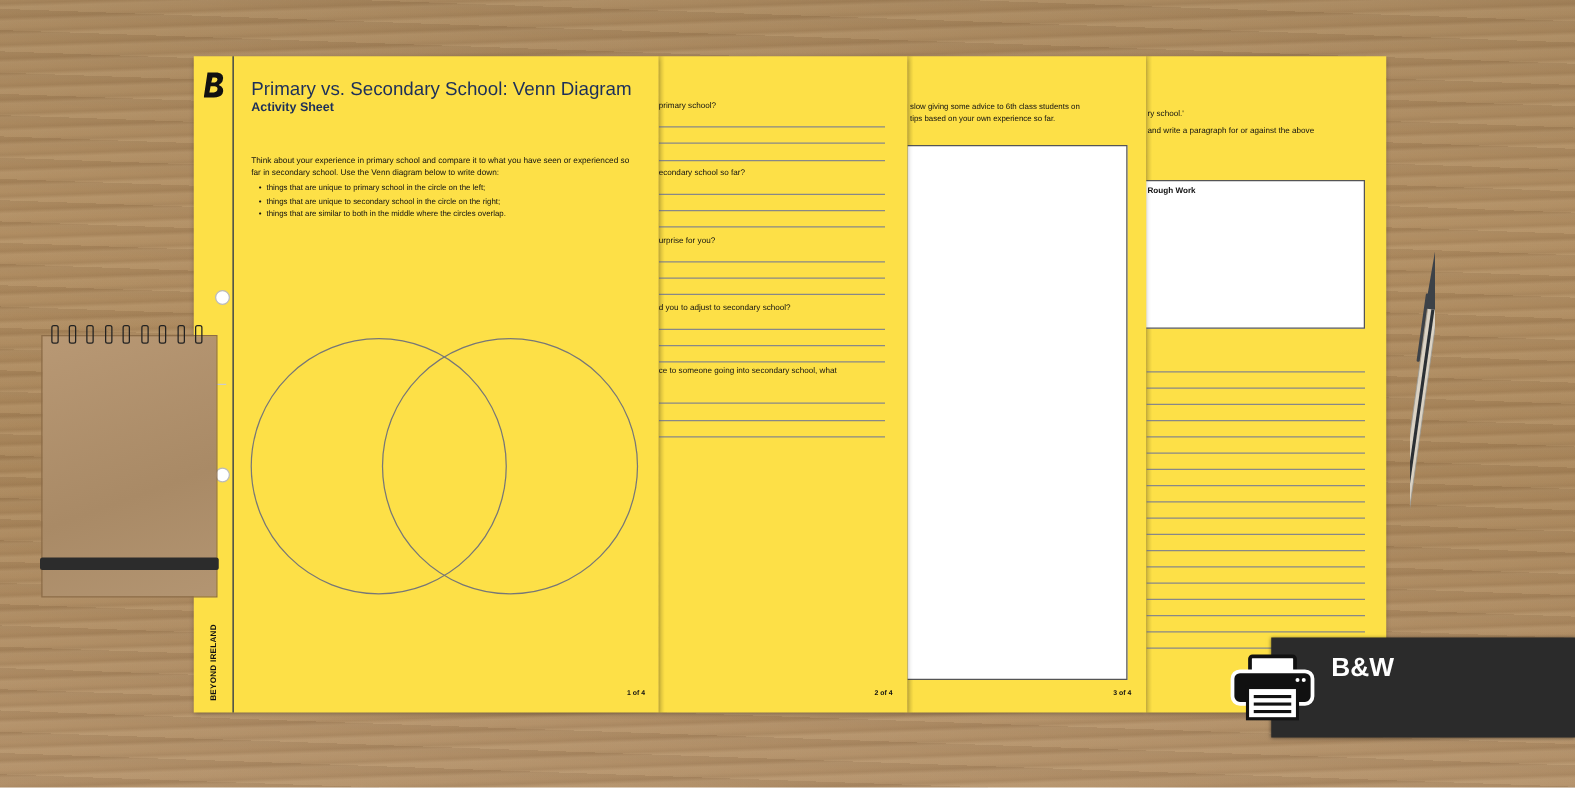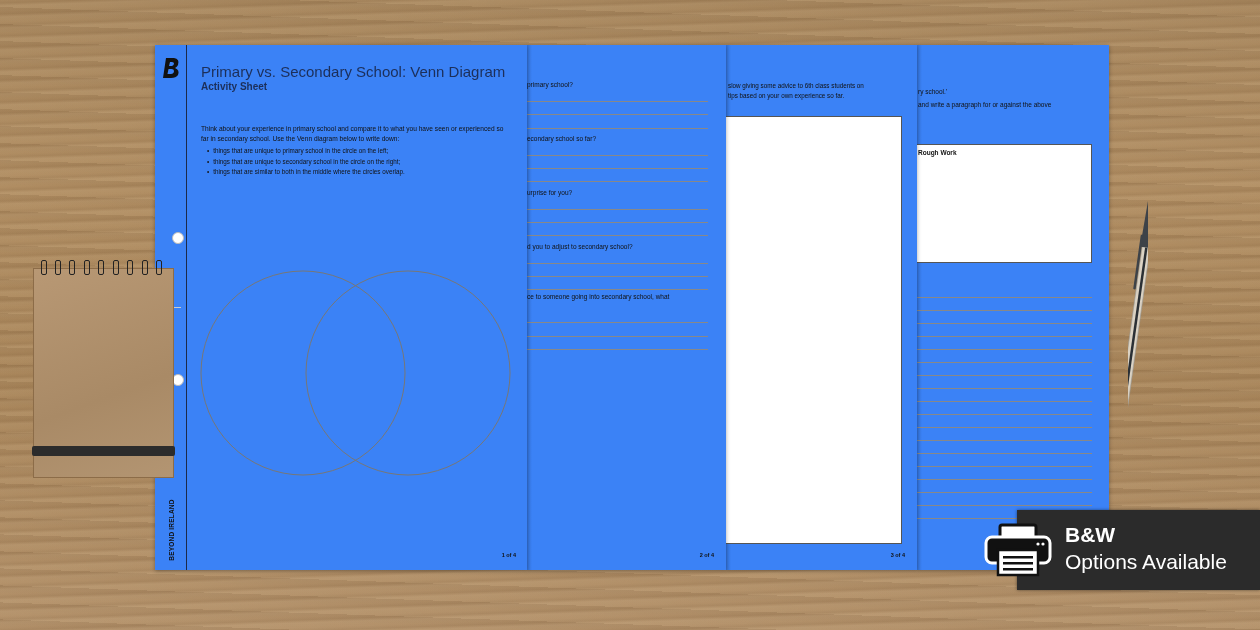--- a/index.html
+++ b/index.html
@@ -3,21 +3,21 @@
 <meta charset="utf-8">
 <style>
   html, body { margin:0; padding:0; }
   body { width:1260px; height:630px; overflow:hidden; position:relative;
     font-family: "Liberation Sans", sans-serif;
     background:
       repeating-linear-gradient(178deg, rgba(90,60,30,0.0) 0px, rgba(90,60,30,0.10) 3px, rgba(255,240,210,0.06) 6px, rgba(90,60,30,0.0) 11px),
       repeating-linear-gradient(182deg, rgba(70,45,20,0.08) 0px, rgba(70,45,20,0.0) 9px, rgba(255,230,190,0.05) 17px),
       linear-gradient(180deg, #a8875e 0%, #b08d62 30%, #a9865b 60%, #b3916a 100%);
   }
-  .page { position:absolute; background:#3b82f6; box-shadow: 0 1px 4px rgba(0,0,0,0.35); }
+  .page { position:absolute; background:#fde047; box-shadow: 0 1px 4px rgba(0,0,0,0.35); }
   .page .inner-shadow { position:absolute; left:0; top:0; bottom:0; width:5px; background:linear-gradient(90deg, rgba(0,0,0,0.12), rgba(0,0,0,0)); }
   #page1 { left:155px; top:45px; width:372px; height:525px; z-index:4; }
   #page2 { left:527px; top:45px; width:199px; height:525px; z-index:3; }
   #page3 { left:726px; top:45px; width:191px; height:525px; z-index:2; }
   #page4 { left:917px; top:45px; width:192px; height:525px; z-index:1; }
 
   .margin-line { position:absolute; left:31px; top:0; bottom:0; width:1px; background:#1c2a4a; }
   .logo { position:absolute; left:8px; top:12px; width:18px; height:22px; }
   .hole { position:absolute; left:17px; width:10px; height:10px; border:1px solid #bbb; border-radius:50%; background:#fff; }
   .tick { position:absolute; left:18px; width:8px; height:1px; background:#ccc; }
@@ -166,14 +166,13 @@
     <rect x="17" y="3" width="36" height="14" rx="2" fill="#fff" stroke="#111" stroke-width="3"></rect>
     <rect x="3" y="15" width="64" height="26" rx="6" fill="#111" stroke="#fff" stroke-width="3"></rect>
     <circle cx="55" cy="22" r="1.6" fill="#fff"></circle>
       <circle cx="60" cy="22" r="1.6" fill="#fff"></circle>
     <rect x="15" y="28" width="40" height="25" fill="#fff" stroke="#111" stroke-width="2.5"></rect>
     <rect x="20" y="34" width="30" height="2.5" fill="#111"></rect>
     <rect x="20" y="40" width="30" height="2.5" fill="#111"></rect>
     <rect x="20" y="46" width="30" height="2.5" fill="#111"></rect>
   </svg>
   <div class="bw-title">B&amp;W</div>
-  <div class="bw-sub">Options Available</div>
 </div>
 
 </body></html>

